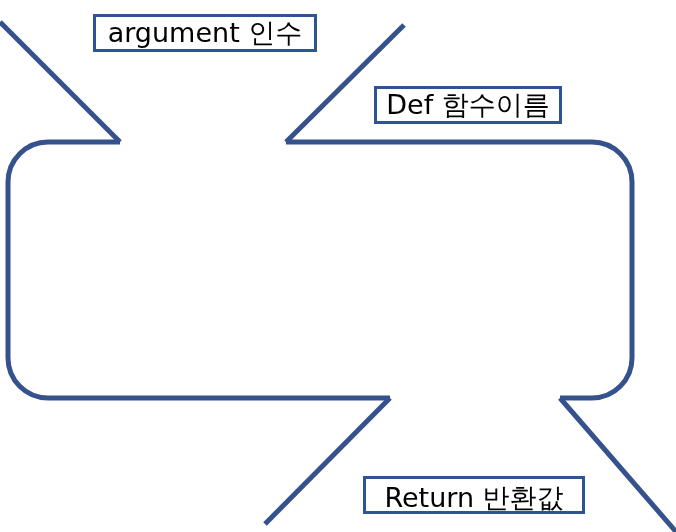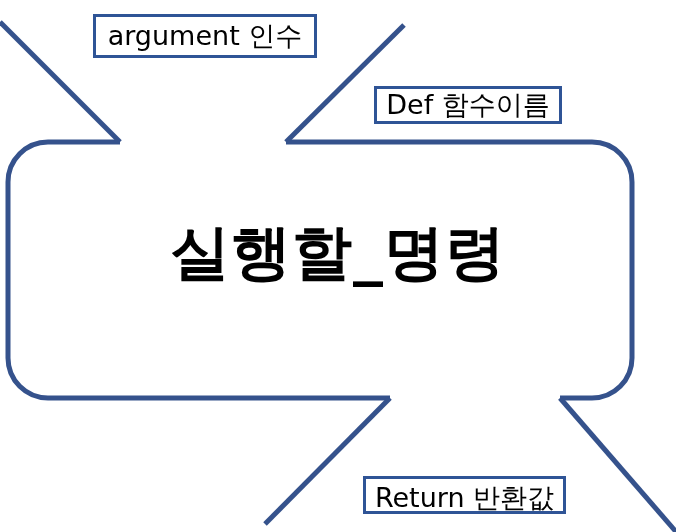--- a/index.html
+++ b/index.html
@@ -55,32 +55,32 @@
     font-size: 27px;
     font-weight: 400;
     color: #000000;
     white-space: nowrap;
     line-height: 1.05;
   }
   #label-argument {
     left: 93px;
     top: 14px;
     width: 224px;
-    height: 44px;
+    height: 38px;
   }
   #label-def {
     left: 374px;
     top: 86px;
     width: 188px;
     height: 38px;
   }
   #label-return {
     left: 363px;
     top: 476px;
-    width: 203px;
+    width: 222px;
     height: 38px;
   }
   #label-return .label-text {
     position: relative;
     top: 3px;
   }
 </style>
 </head>
 <body>
 
@@ -94,21 +94,20 @@
 
     <path d="M 0 22 L 120 142" fill="none" stroke="#35528c" stroke-width="5" stroke-linecap="butt"></path>
 
     <path d="M 404 25 L 286 142" fill="none" stroke="#35528c" stroke-width="5" stroke-linecap="butt"></path>
 
     <path d="M 390 398 L 265 524" fill="none" stroke="#35528c" stroke-width="5" stroke-linecap="butt"></path>
 
     <path d="M 560 398 L 678 534" fill="none" stroke="#35528c" stroke-width="5" stroke-linecap="butt"></path>
   </svg>
 
-  <div class="center-text">실행할_명령</div>
 
   <div class="label-box" id="label-argument">
     <span class="label-text">argument 인수</span>
   </div>
 
   <div class="label-box" id="label-def">
     <span class="label-text">Def 함수이름</span>
   </div>
 
   <div class="label-box" id="label-return">

